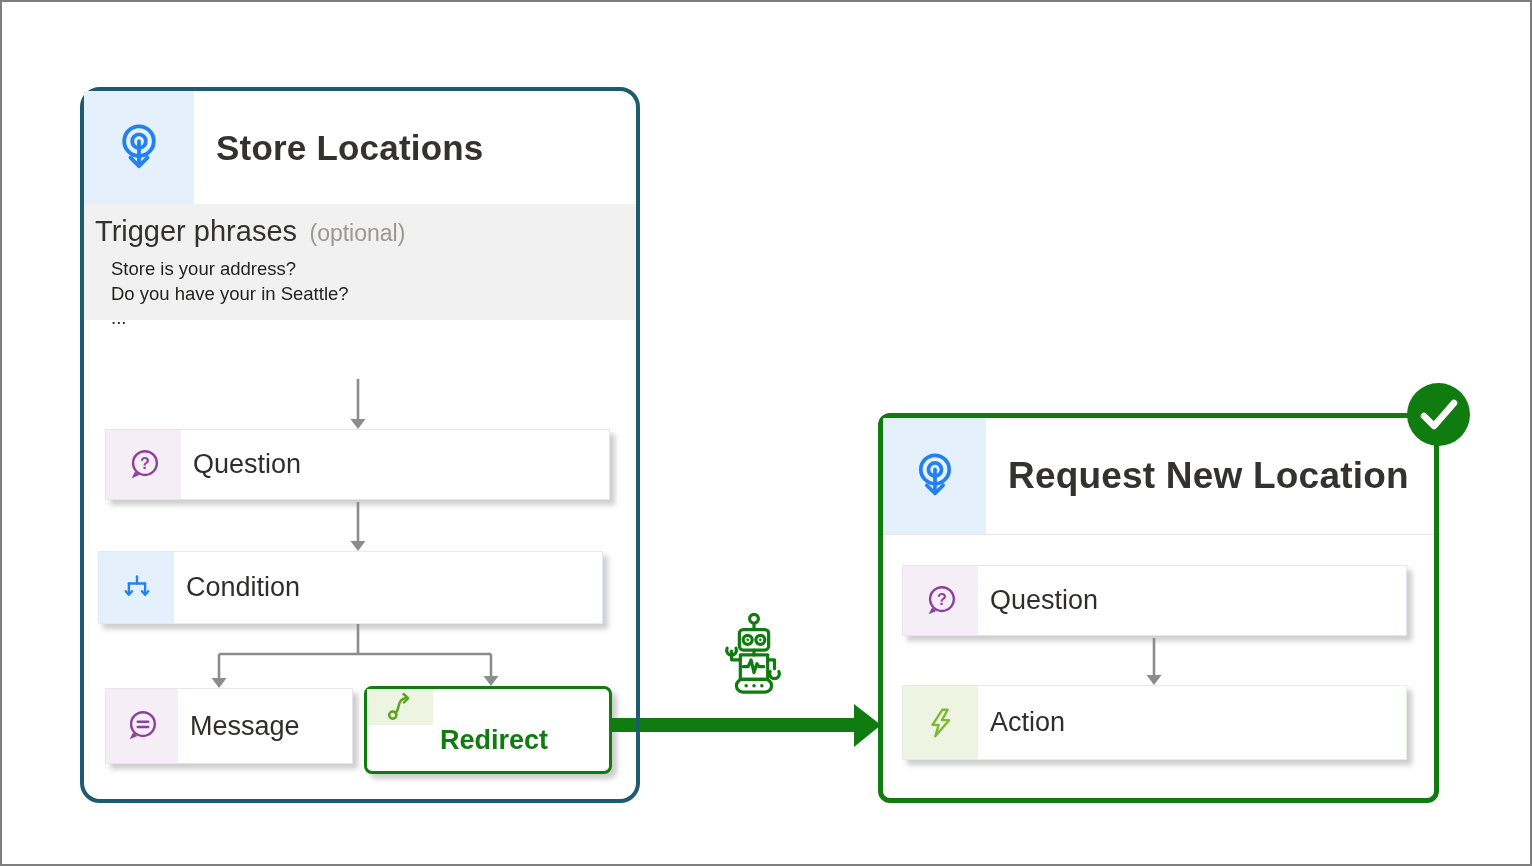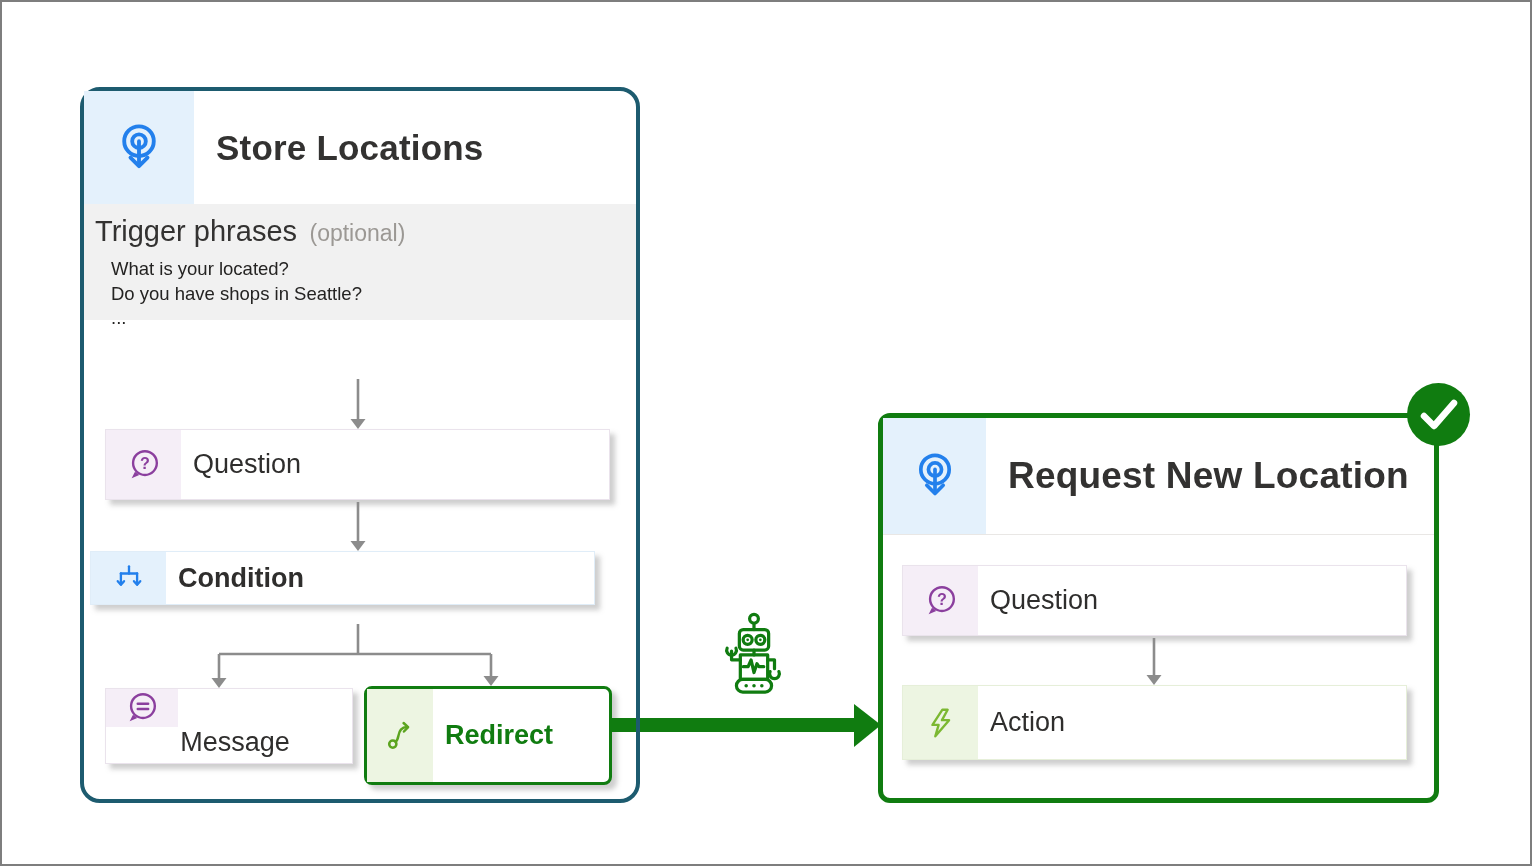--- a/index.html
+++ b/index.html
@@ -55,24 +55,24 @@
   .node{
     position:absolute; display:flex; background:#fff;
     box-shadow:5px 5px 5px rgba(125,125,125,.38);
   }
   .node-icon{ display:flex; align-items:center; justify-content:center; flex:0 0 auto; }
   .node-label{
     align-self:center; margin-left:12px; font-size:27px; color:#2f2e2d; white-space:nowrap;
   }
 
   .n-question-l{ left:21px; top:338px; width:505px; height:71px; border:1px solid #eae3ec; }
-  .n-condition { left:6px; top:460px; width:505px; height:54px; border:1px solid #e0edf8;font-weight:bold; }
-  .n-message   { left:21px; top:597px; width:248px; height:76px; border:1px solid #eae3ec;flex-direction:column; }
-  .n-redirect  { left:280px; top:595px; width:248px; height:99px;
-                 border:3px solid var(--accent-green); border-radius:8px; }
+  .n-condition { left:14px; top:460px; width:505px; height:73px; border:1px solid #e0edf8; }
+  .n-message   { left:21px; top:597px; width:248px; height:76px; border:1px solid #eae3ec; }
+  .n-redirect  { left:280px; top:595px; width:248px; height:88px;
+                 border:3px solid var(--accent-green); border-radius:8px;flex-direction:column; }
   .n-redirect .node-label{ color:var(--accent-green); font-weight:700; }
 
   .n-question-r{ left:19px; top:147px; width:505px; height:71px; border:1px solid #eae3ec; }
   .n-action    { left:19px; top:267px; width:505px; height:75px; border:1px solid #e6efd9; }
 
   .icon-purple{ background:var(--icon-bg-purple); width:75px; color:var(--purple-icon); }
   .icon-blue  { background:var(--icon-bg-blue);   width:75px; color:var(--trigger-icon-blue); }
   .icon-green { background:var(--icon-bg-green);  width:66px; color:var(--redirect-icon-green); }
   .icon-bolt  { background:var(--icon-bg-green);  width:75px; color:var(--bolt-icon-green); }
   .n-message .icon-purple{ width:72px; }
@@ -116,22 +116,22 @@
       </div>
       <div class="card-title">Store Locations</div>
     </div>
 
     <div class="trigger-section">
       <div>
         <span class="trigger-heading">Trigger phrases</span>
         <span class="trigger-note">(optional)</span>
       </div>
       <div class="phrases">
-        <div class="phrase">What is your located?</div>
-        <div class="phrase">Do you have shops in Seattle?</div>
+        <div class="phrase">Store is your address?</div>
+        <div class="phrase">Do you have your in Seattle?</div>
         <div class="phrase">...</div>
       </div>
     </div>
 
     <svg class="connectors" width="552" height="708" viewBox="0 0 552 708">
       <line class="gline" x1="274" y1="288" x2="274" y2="328"></line>
       <polygon class="ghead" points="266.5,328 281.5,328 274,338"></polygon>
       <line class="gline" x1="274" y1="411" x2="274" y2="450"></line>
       <polygon class="ghead" points="266.5,450 281.5,450 274,460"></polygon>
       <polyline class="gline" points="274,533 274,563"></polyline>

